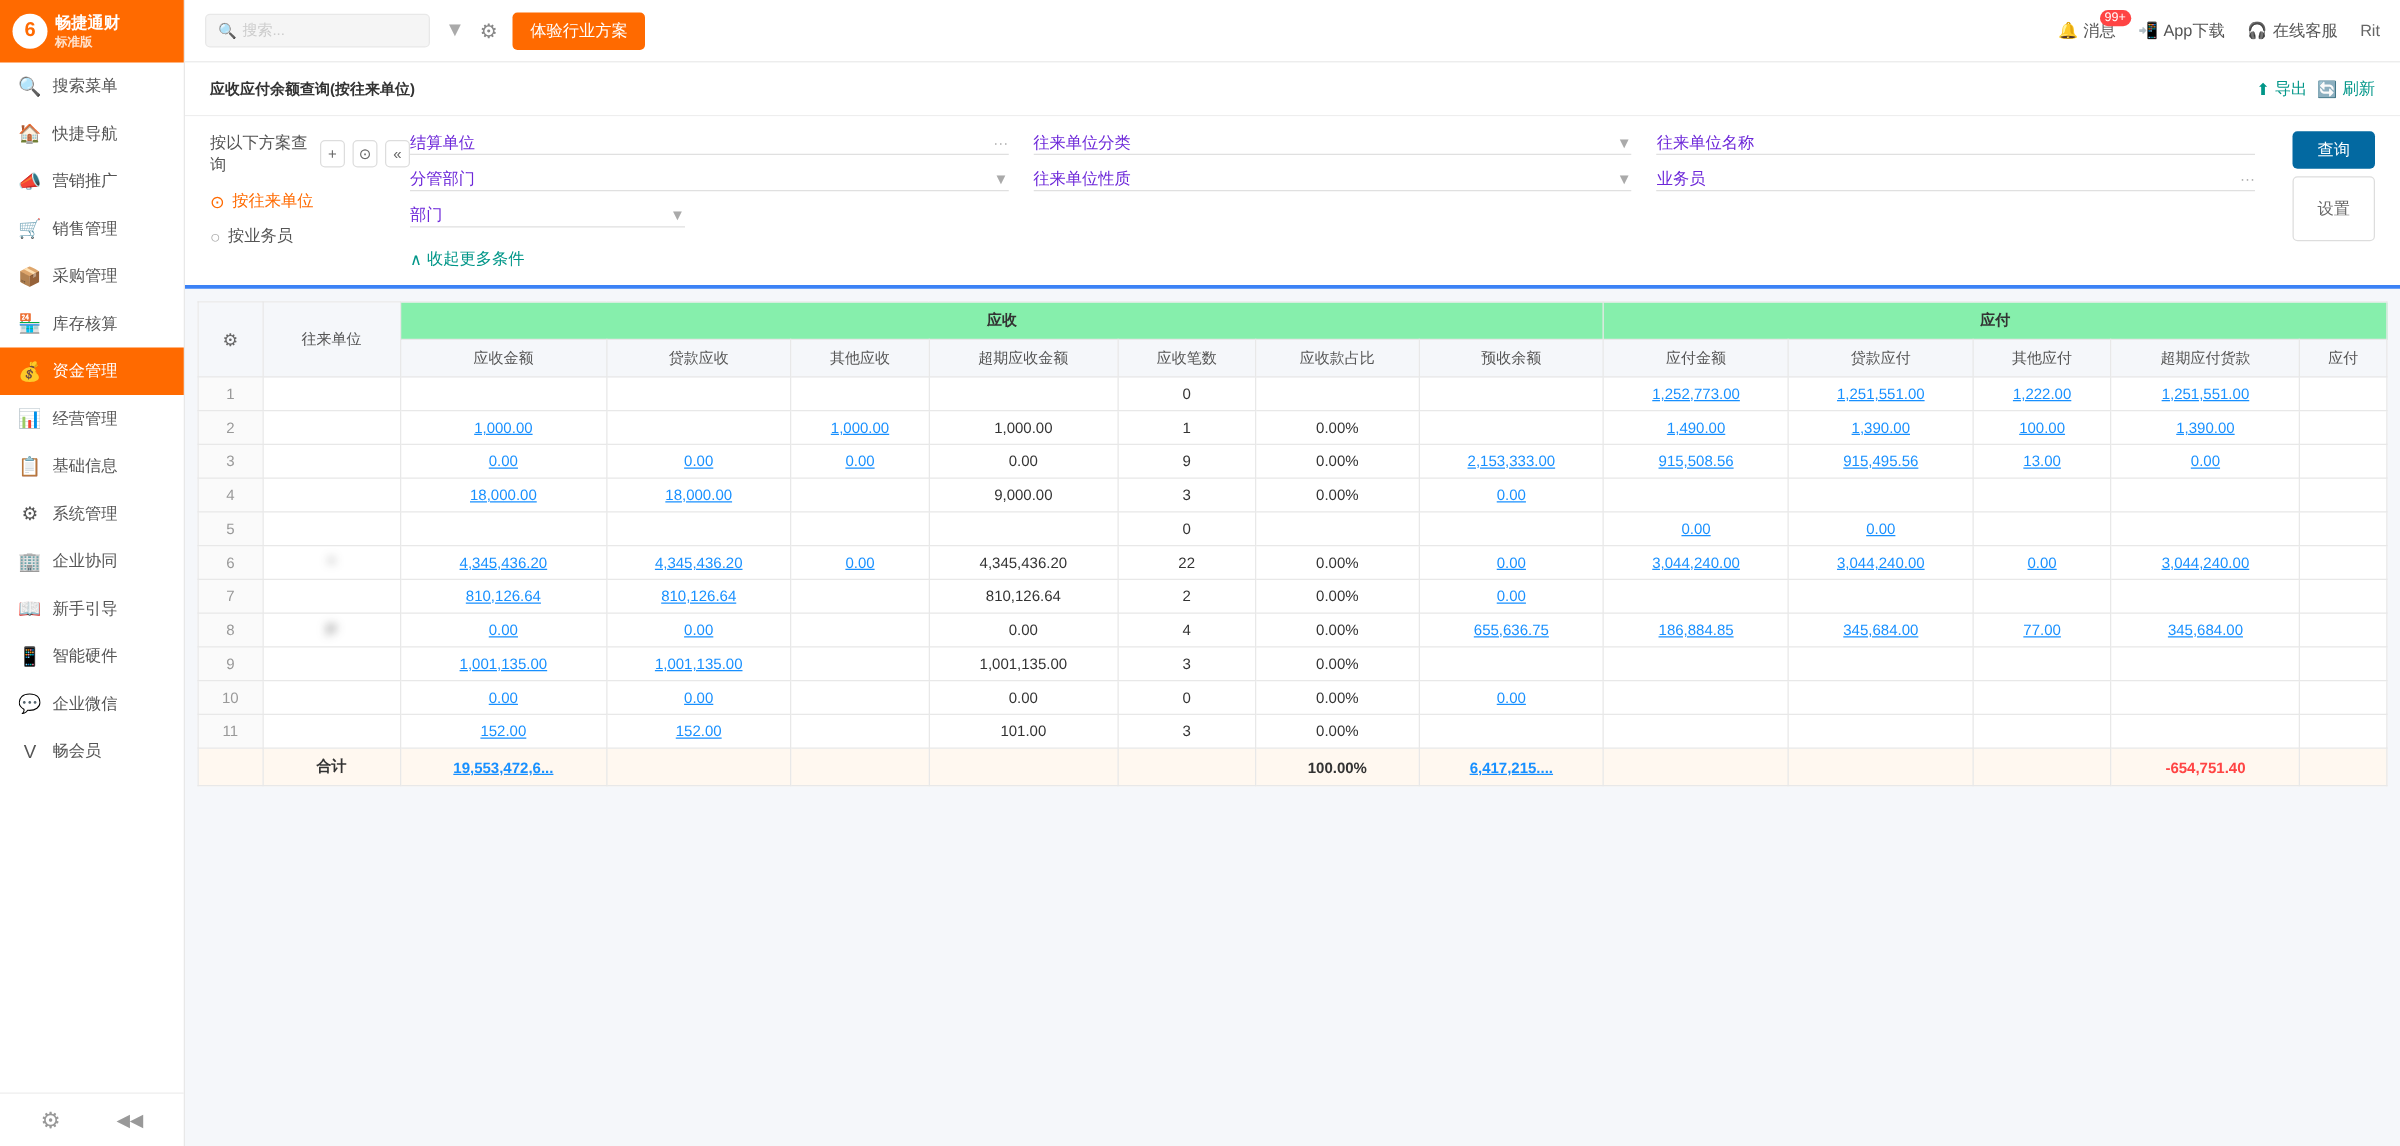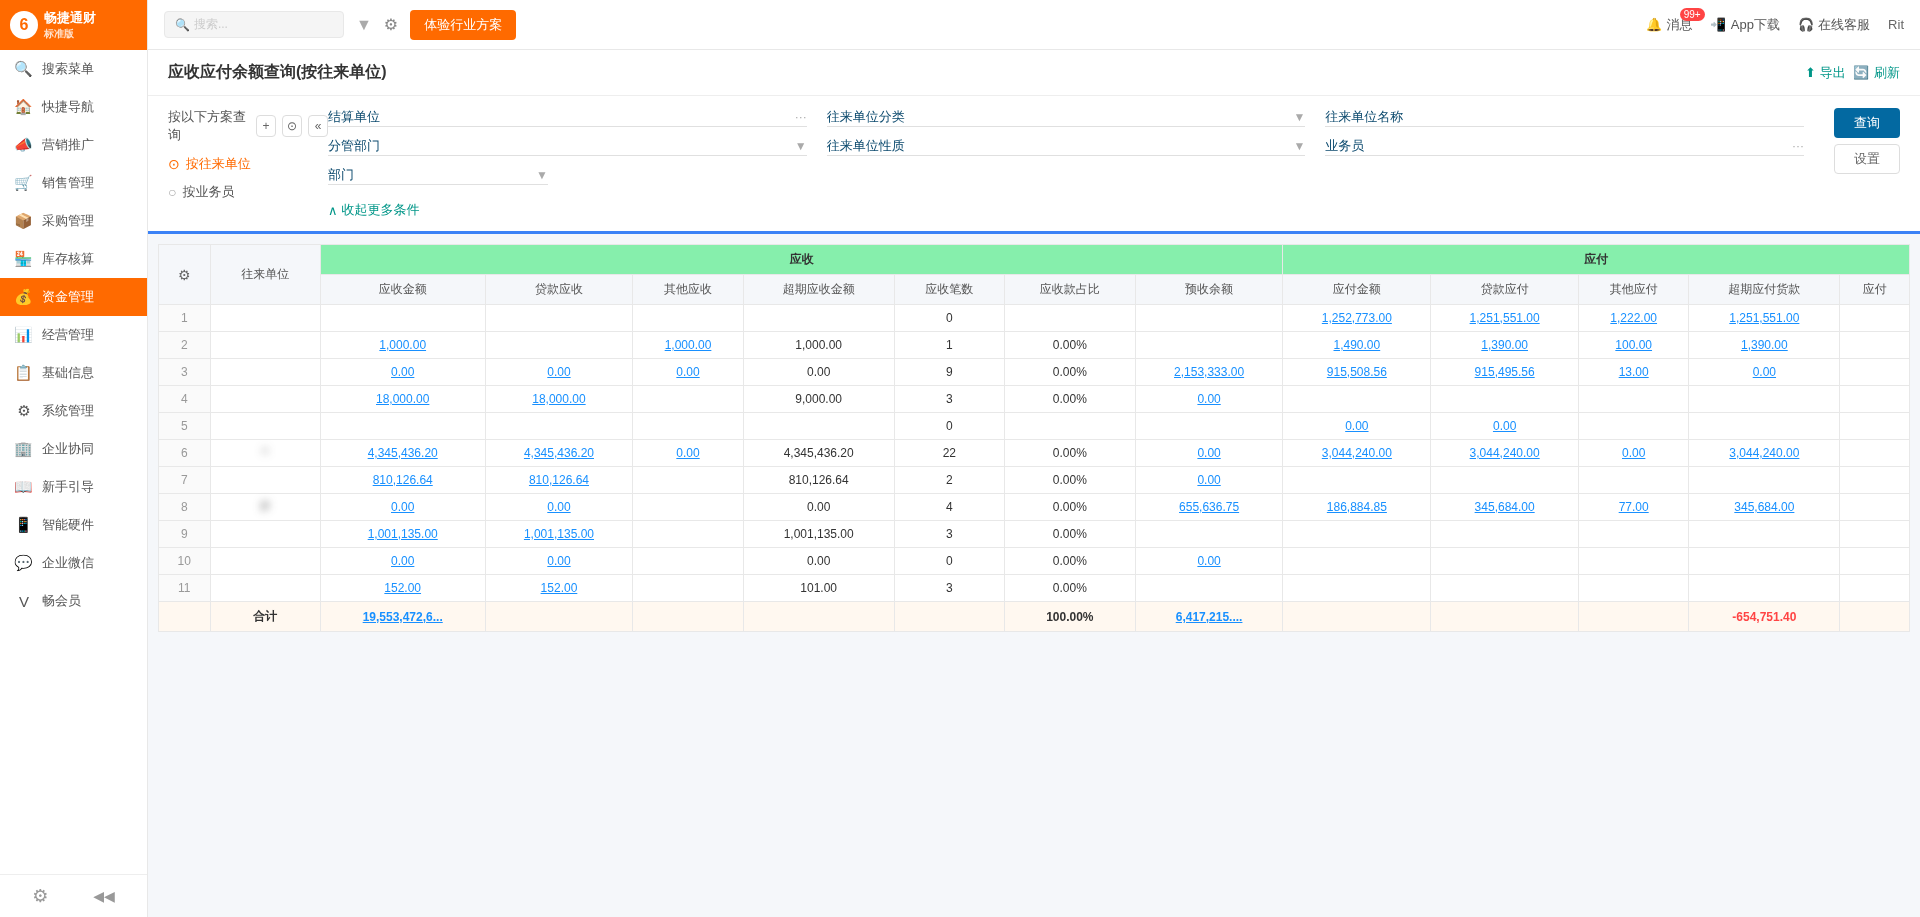--- a/index.html
+++ b/index.html
@@ -39,47 +39,47 @@
     .tab-close { font-size: 12px; color: #888; cursor: pointer; }
     .tab-home { color: #fff; }
     .tab-actions { margin-left: auto; display: flex; gap: 8px; }
     .tab-actions span { color: #fff; font-size: 16px; cursor: pointer; }
 
     
     .content { flex: 1; background: #f5f7fa; overflow: hidden; display: flex; flex-direction: column; }
 
     
     .page-header { background: #fff; padding: 12px 20px; display: flex; align-items: center; justify-content: space-between; border-bottom: 1px solid #eee; }
-    .page-title { font-size: 16px; font-weight: bold; color: #333; text-align: right; }
+    .page-title { font-size: 12px; font-weight: bold; color: #333; text-align: right; }
     .page-actions { display: flex; gap: 8px; }
     .page-actions .btn { display: flex; align-items: center; gap: 4px; color: #009688; font-size: 13px; cursor: pointer; border: none; background: none; }
     .collapse-btn { display: flex; align-items: center; gap: 4px; color: #009688; font-size: 13px; cursor: pointer; margin-top: 6px; }
     .btn-query { background: #0369a1; color: #fff; border: none; border-radius: 4px; padding: 6px 20px; font-size: 13px; cursor: pointer; }
-    .btn-setting { background: #fff; color: #666; border: 1px solid #ddd; border-radius: 4px; padding: 5px 16px; font-size: 13px; cursor: pointer; }
+    .btn-setting { background: #fff; color: #666; border: 1px solid #ddd; border-radius: 4px; padding: 16px 16px; font-size: 13px; cursor: pointer; }
 
     
     .table-area { flex: 1; overflow: auto; padding: 0 10px 10px; }
     .data-table { width: 100%; border-collapse: collapse; background: #fff; font-size: 12px; margin-top: 10px; }
     .data-table th, .data-table td { border: 1px solid #e8e8e8; padding: 6px 8px; text-align: center; white-space: nowrap; }
     .data-table th { background: #f5f7fa; color: #555; font-weight: normal; }
     .data-table .th-group { background: #86efac; color: #333; font-weight: bold; }
     .data-table td.row-num { color: #999; background: #fafafa; }
     .data-table td.link { color: #1890ff; text-decoration: underline; cursor: pointer; }
     .data-table .summary-row td { background: #fff8f0; font-weight: bold; }
     .data-table td.blurred { filter: blur(4px); user-select: none; }
     .settings-icon { color: #666; cursor: pointer; font-size: 14px; }
     .th-gear { background: #f5f7fa; }
 
     .filter-wrapper { display: flex; gap: 0; padding: 12px 20px; background: #fff; border-bottom: 3px solid #3b82f6; }
     .filter-left { width: 160px; flex-shrink: 0; }
     .filter-right { flex: 1; display: flex; flex-direction: column; gap: 10px; }
     .filter-right-action { display: flex; flex-direction: column; gap: 6px; flex-shrink: 0; margin-left: 10px; }
     .filter-row-fields { display: flex; align-items: center; gap: 0; flex: 1; }
     .filter-field-group { display: flex; align-items: center; flex: 1; border-bottom: 1px solid #e0e0e0; margin-right: 20px; }
-    .filter-field-group label { color: #0c4a6e; font-size: 13px; white-space: nowrap; margin-right: 8px; }
+    .filter-field-group label { color: #6d28d9; font-size: 13px; white-space: nowrap; margin-right: 8px; }
     .filter-field-group .field-val { flex: 1; font-size: 13px; color: #333; padding: 2px 0; }
     .filter-field-group .field-action { color: #aaa; cursor: pointer; font-size: 12px; }
     .scheme-top { display: flex; align-items: center; gap: 6px; margin-bottom: 8px; }
     .scheme-top .label { font-size: 13px; color: #555; }
     .icon-circle-btn { width: 22px; height: 22px; border: 1px solid #ddd; border-radius: 4px; display: inline-flex; align-items: center; justify-content: center; cursor: pointer; font-size: 12px; color: #666; }
     .scheme-options { display: flex; flex-direction: column; gap: 4px; }
     .scheme-option { display: flex; align-items: center; gap: 6px; cursor: pointer; padding: 3px 0; font-size: 13px; color: #555; }
     .scheme-option.active .opt-icon { color: #ff6a00; }
     .scheme-option.active span:last-child { color: #ff6a00; }
     .opt-icon { font-size: 14px; }

